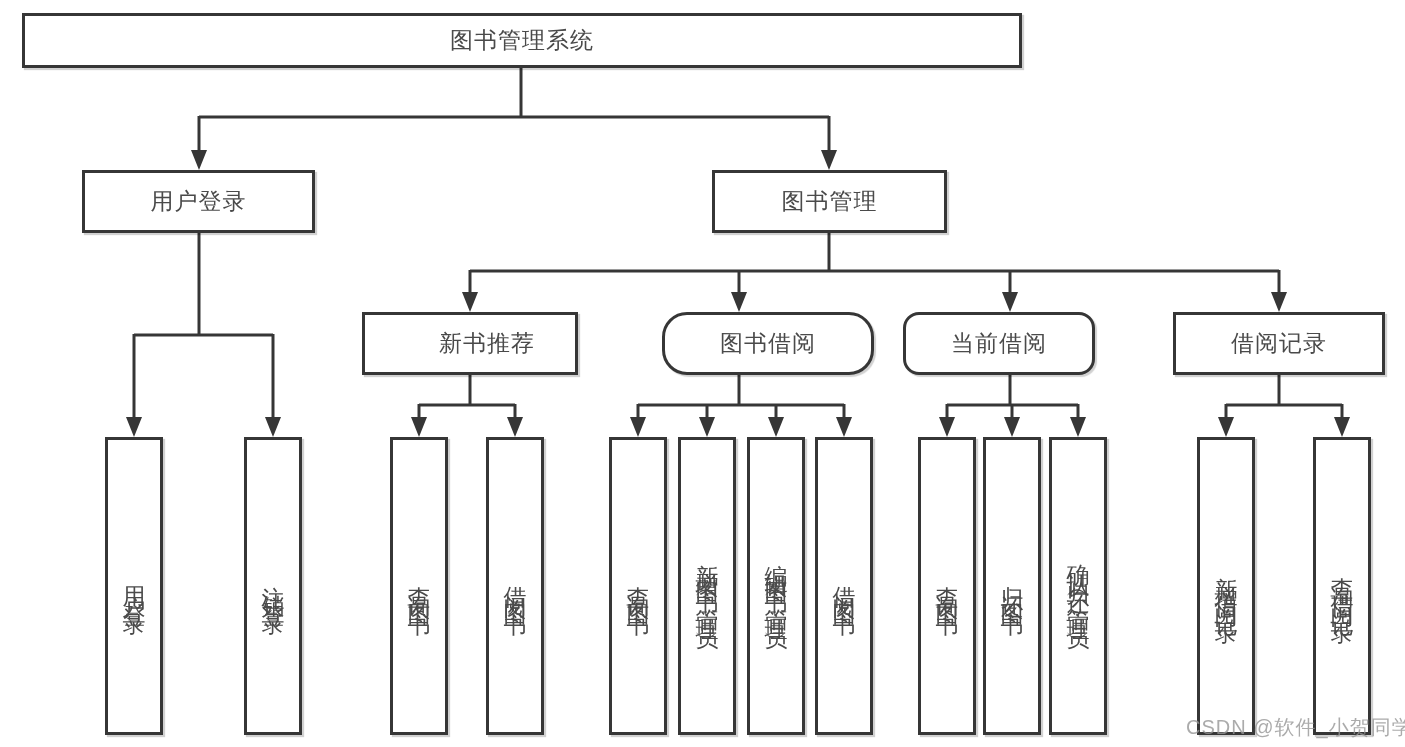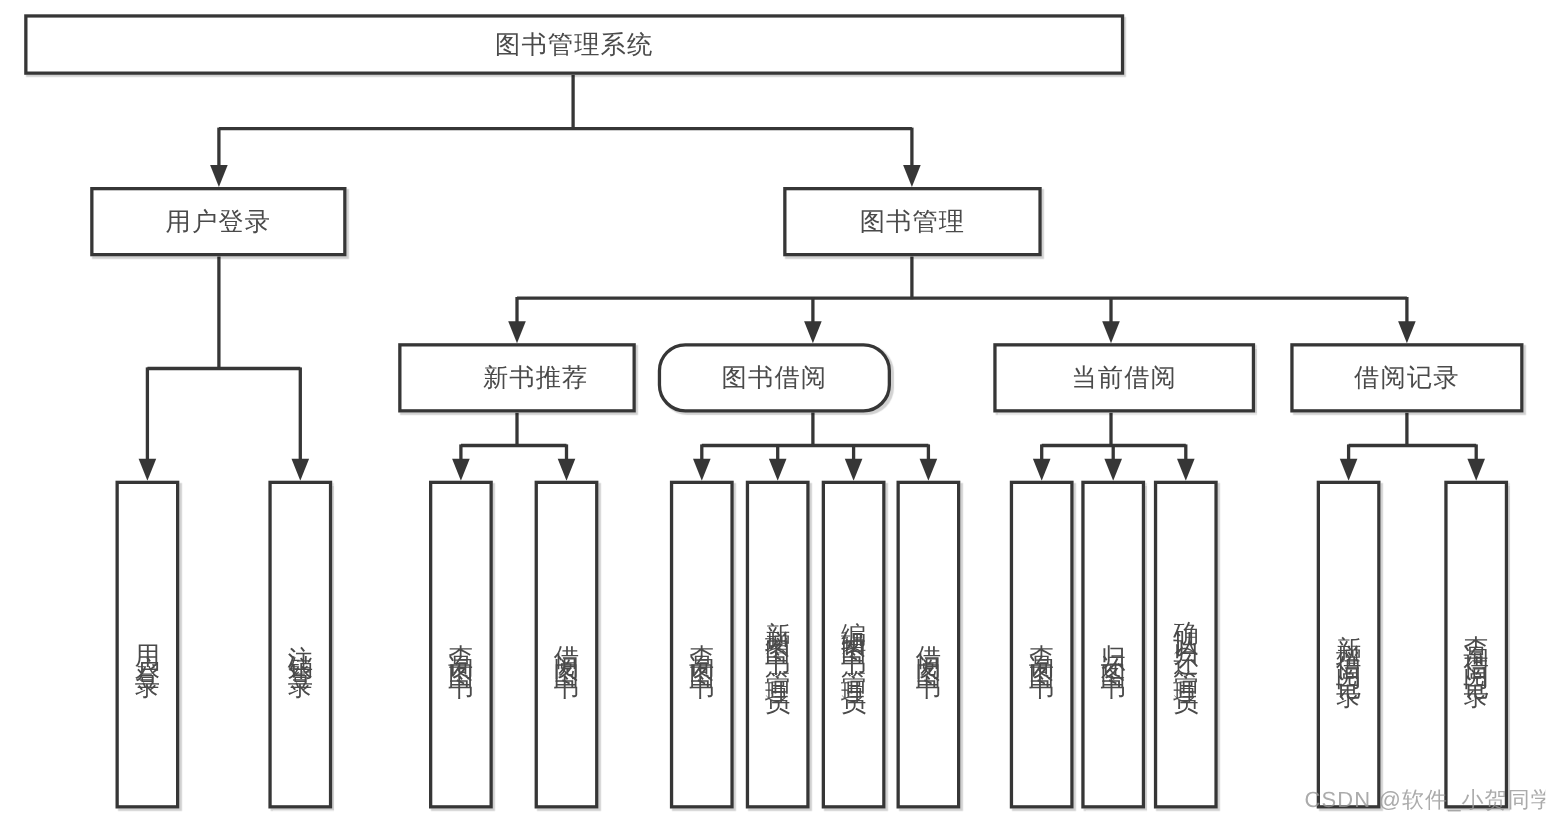--- a/index.html
+++ b/index.html
@@ -131,24 +131,24 @@
   <div class="node" style="left:82px; top:170px; width:233px; height:63px;">
     <span>用户登录</span>
   </div>
   <div class="node" style="left:712px; top:170px; width:235px; height:63px;text-align:center;">
     <span>图书管理</span>
   </div>
 
   <div class="node" style="left:362px; top:312px; width:216px; height:63px;padding-left:34px;">
     <span>新书推荐</span>
   </div>
-  <div class="node" style="left:598px; top:312px; width:212px; height:63px;border-radius:25px;">
+  <div class="node" style="left:662px; top:312px; width:212px; height:63px;border-radius:25px;">
     <span>图书借阅</span>
   </div>
-  <div class="node" style="left:903px; top:312px; width:238px; height:63px;">
+  <div class="node" style="left:903px; top:312px; width:192px; height:63px;border-radius:16px;">
     <span>当前借阅</span>
   </div>
   <div class="node" style="left:1173px; top:312px; width:212px; height:63px;">
     <span>借阅记录</span>
   </div>
 
   <div class="node leaf" style="left:105px; top:437px; width:58px; height:298px;">
     <span class="vtext">用户登录</span>
   </div>
   <div class="node leaf" style="left:244px; top:437px; width:58px; height:298px;">

